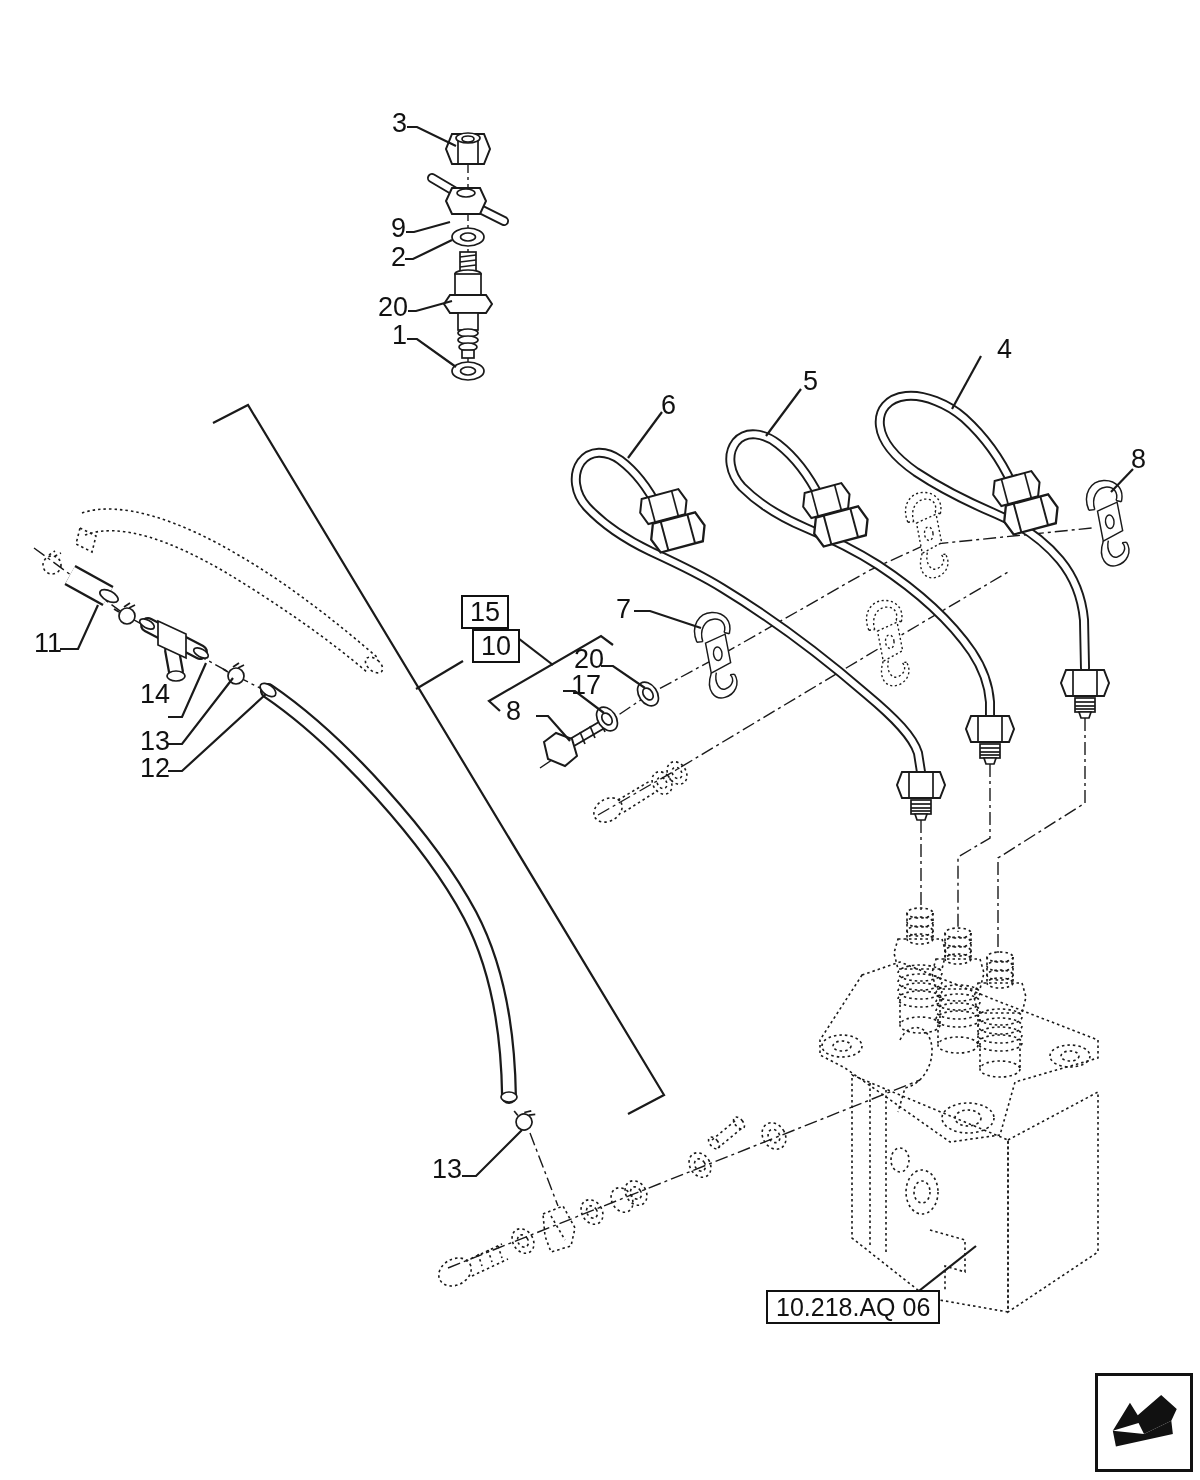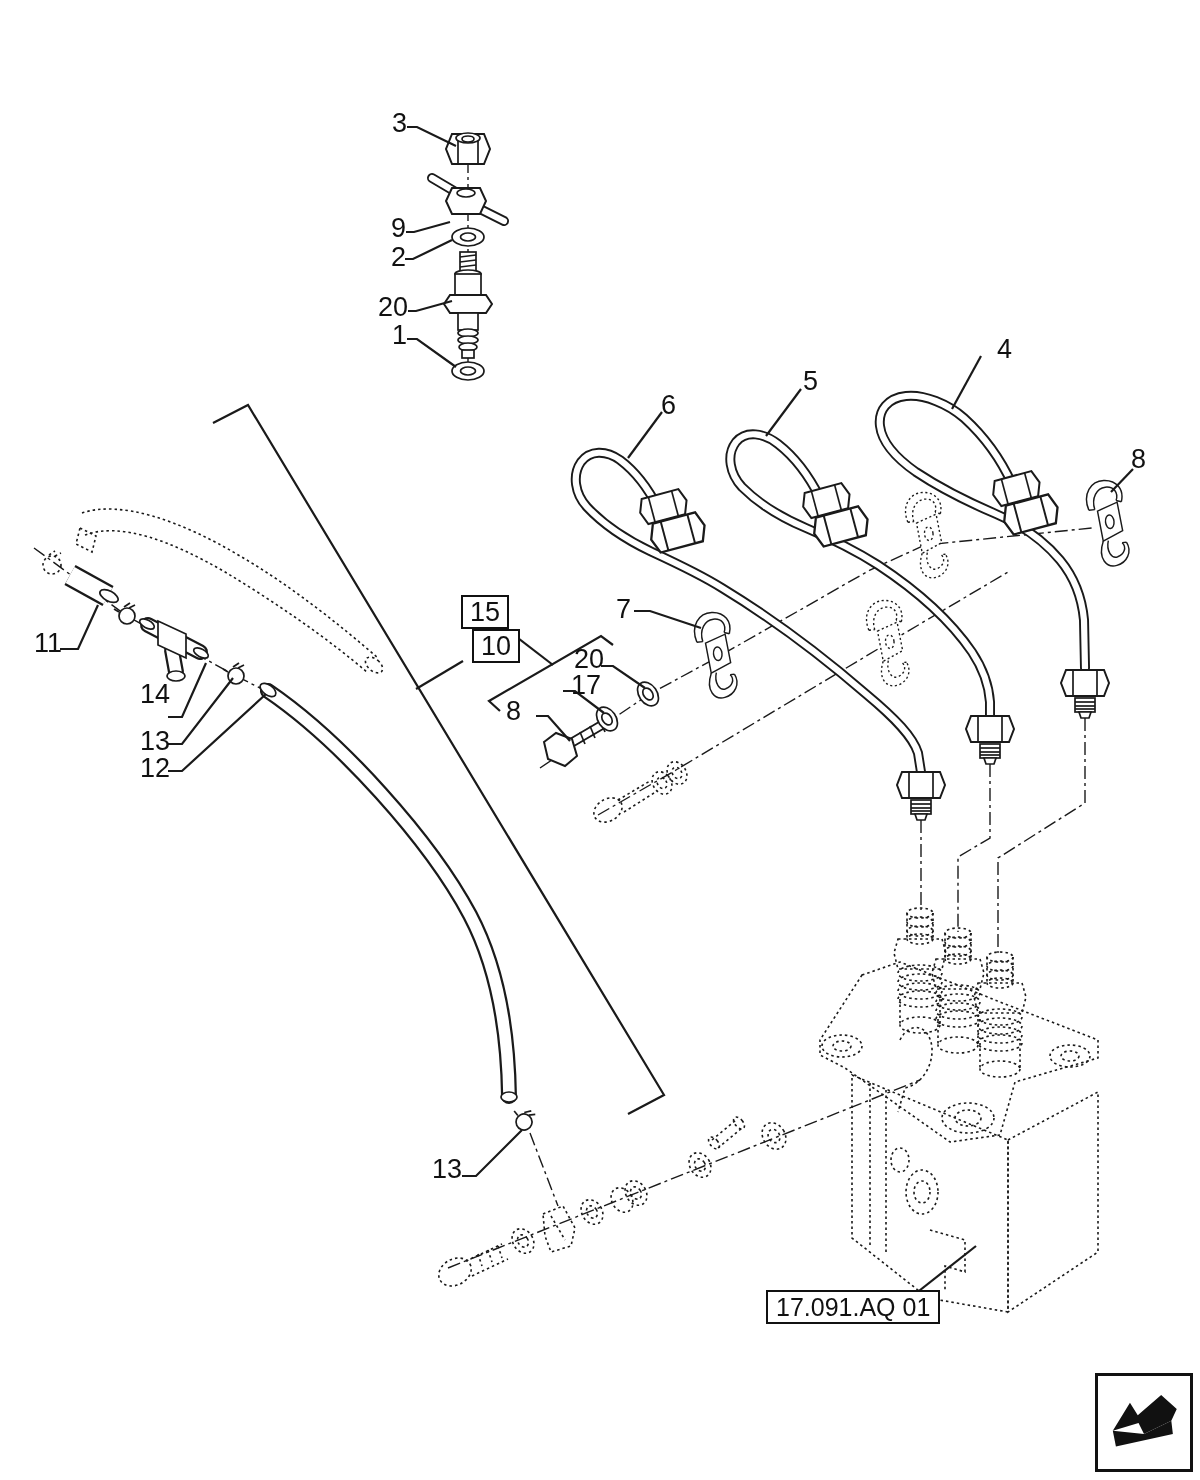--- a/index.html
+++ b/index.html
@@ -334,21 +334,21 @@
 <div class="callout" style="left:506px;top:698px;">8</div>
 <div class="callout" style="left:34px;top:630px;">11</div>
 <div class="callout" style="left:140px;top:681px;">14</div>
 <div class="callout" style="left:140px;top:728px;">13</div>
 <div class="callout" style="left:140px;top:755px;">12</div>
 <div class="callout" style="left:432px;top:1156px;">13</div>
 
 <div class="callout boxed" style="left:461px;top:595px;">15</div>
 <div class="callout boxed" style="left:461px;top:629px;margin-left:11px;">10</div>
 
-<div class="refbox" style="left:766px;top:1290px;">17.091.AQ 01</div>
+<div class="refbox" style="left:766px;top:1290px;">10.218.AQ 06</div>
 
 <div class="navbtn">
   <svg width="78" height="78" viewBox="0 0 100 100">
     <polygon points="10,60 32,24 42,40 72,14 92,32 85,47 50,64 43,50" fill="#111"></polygon>
     <polygon points="10,60 50,64 85,47 87,64 14,80" fill="#111"></polygon>
   </svg>
 </div>
 
 </div>
 

